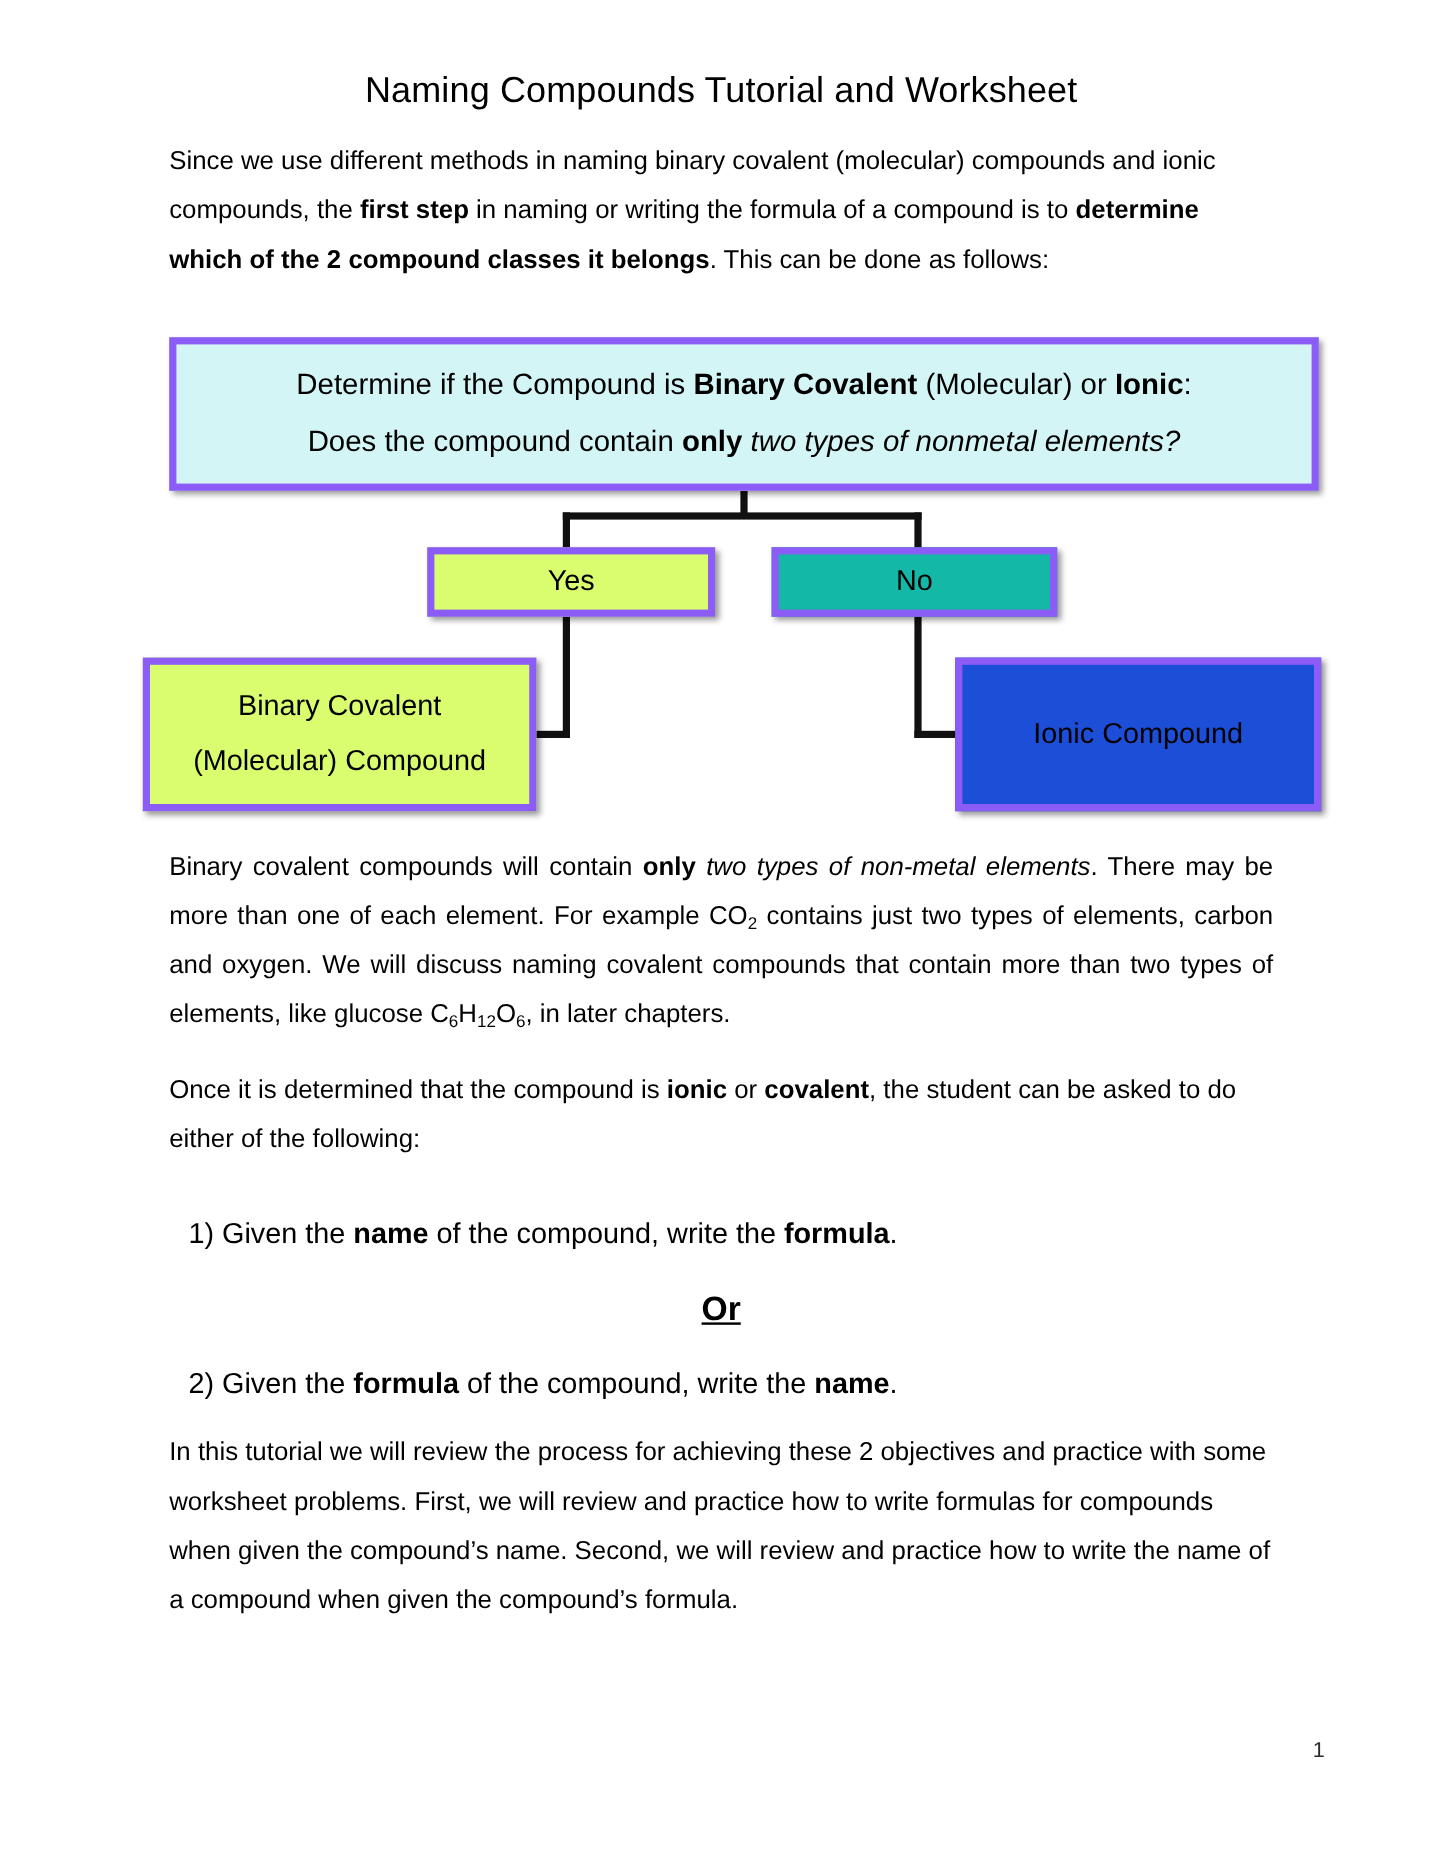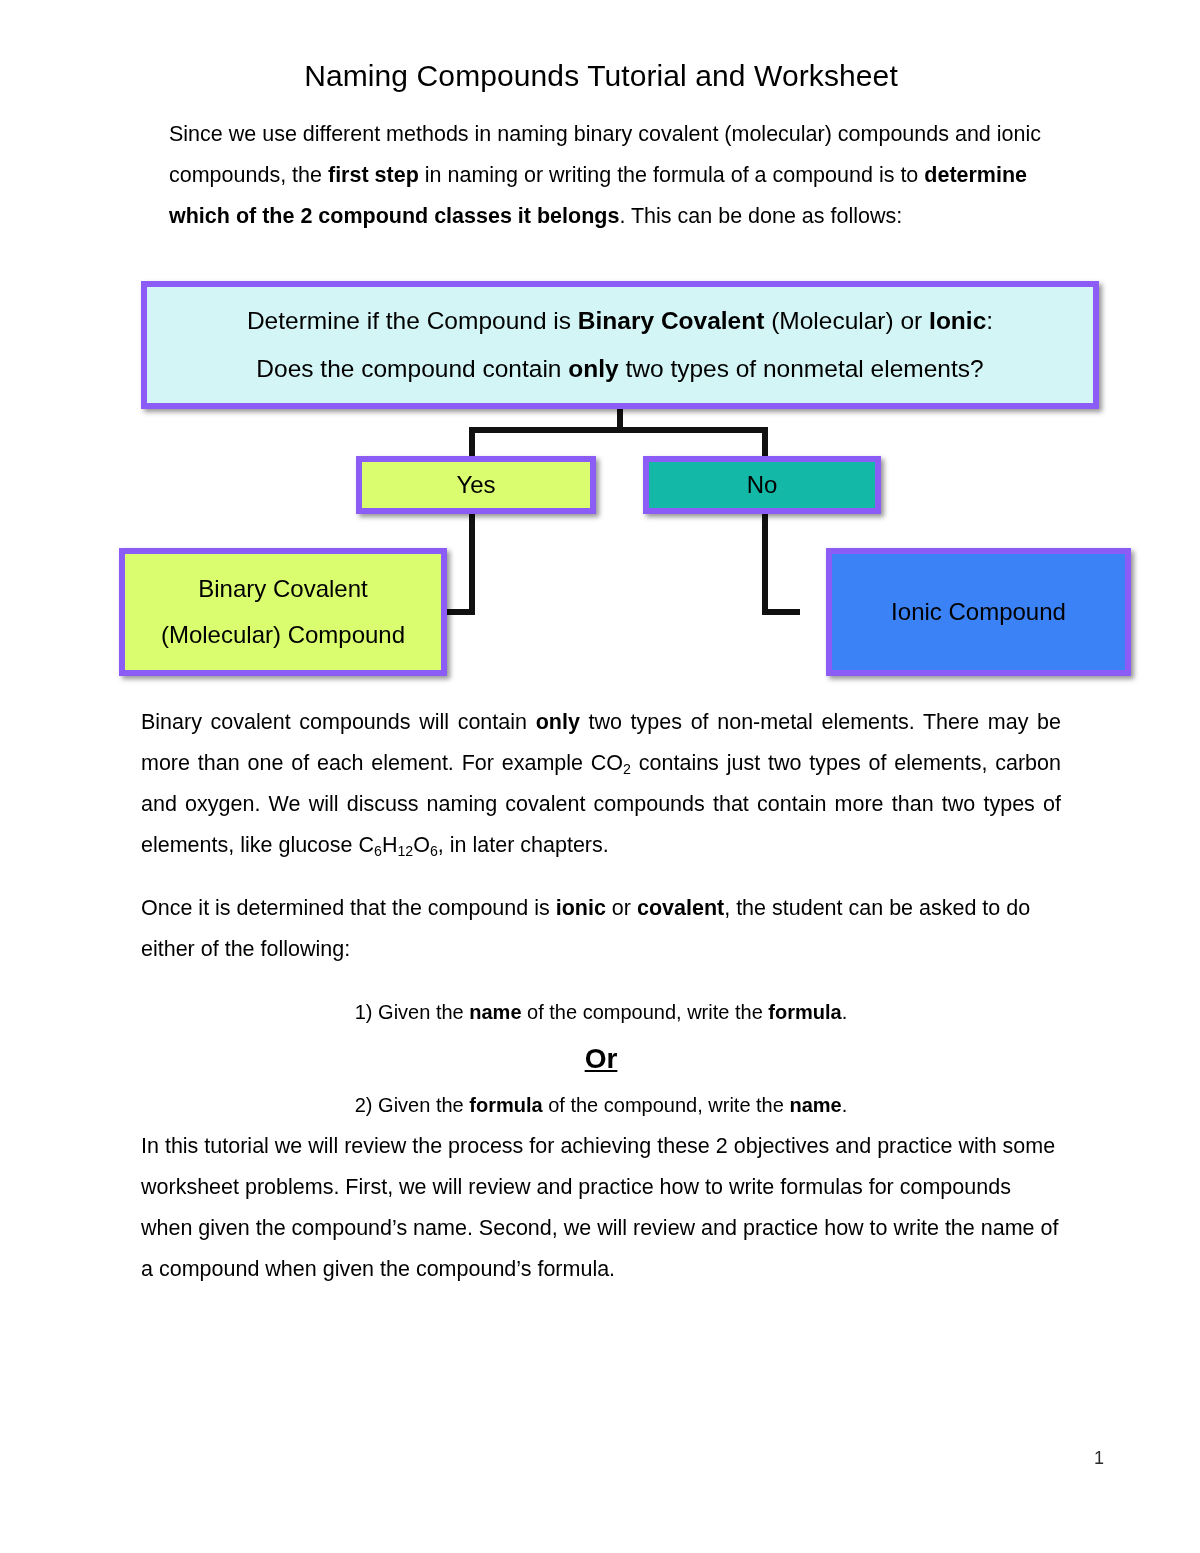--- a/index.html
+++ b/index.html
@@ -38,28 +38,27 @@
   }
 
   
   .para {
     font-size: 21.5px;
     line-height: 41px;
     margin: 0;
   }
   .para.intro {
     padding-top: 22px;
-    margin-left: 28px;
   }
   .para.justified {
     text-align: justify;
     text-justify: inter-word;
   }
   .bold { font-weight: bold; }
-  .ital { }
+  .ital { font-style: italic; }
   sub {
     font-size: 0.66em;
     vertical-align: -0.28em;
     line-height: 0;
   }
 
   
   .flow {
     position: relative;
     width: 960px;
@@ -112,48 +111,47 @@
   .node-covalent {
     left: -22px;
     top: 278px;
     width: 328px;
     height: 128px;
     background: #d9fd6e;
     font-size: 24px;
     line-height: 46px;
   }
   .node-ionic {
-    left: 685px;
+    left: 655px;
     top: 278px;
     width: 305px;
     height: 128px;
-    background: #3b82f6;
+    background: #1d4ed8;
     font-size: 24px;
   }
 
   
   .conn {
     position: absolute;
     background: #111111;
   }
   .conn-stem      { left: 476px; top: 139px; width: 6px; height: 23px; }
   .conn-hbar      { left: 328px; top: 157px; width: 299px; height: 6px; }
   .conn-yes-up    { left: 328px; top: 157px; width: 6px; height: 32px; }
   .conn-no-up     { left: 621px; top: 157px; width: 6px; height: 32px; }
   .conn-yes-down  { left: 328px; top: 241px; width: 6px; height: 104px; }
   .conn-yes-in    { left: 300px; top: 339px; width: 34px; height: 6px; }
   .conn-no-down   { left: 621px; top: 241px; width: 6px; height: 104px; }
   .conn-no-in     { left: 621px; top: 339px; width: 38px; height: 6px; }
 
   
   .list-item {
-    font-size: 20px;
+    font-size: 24px;
     line-height: 41px;
-    margin: 0;
-    text-align: center;
+    margin: 16px;
   }
   .or-line {
     text-align: center;
     font-size: 28px;
     font-weight: bold;
     text-decoration: underline;
     margin: 0;
     line-height: 52px;
   }
 

